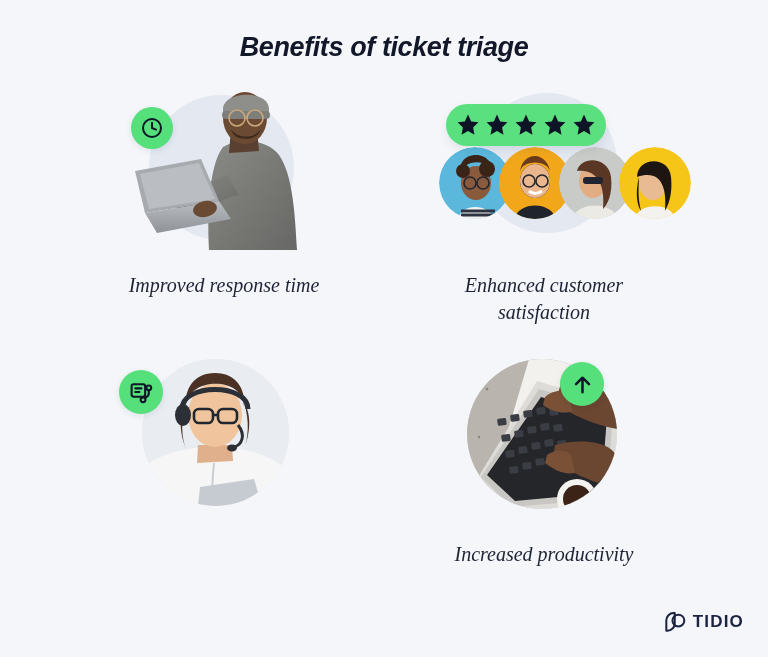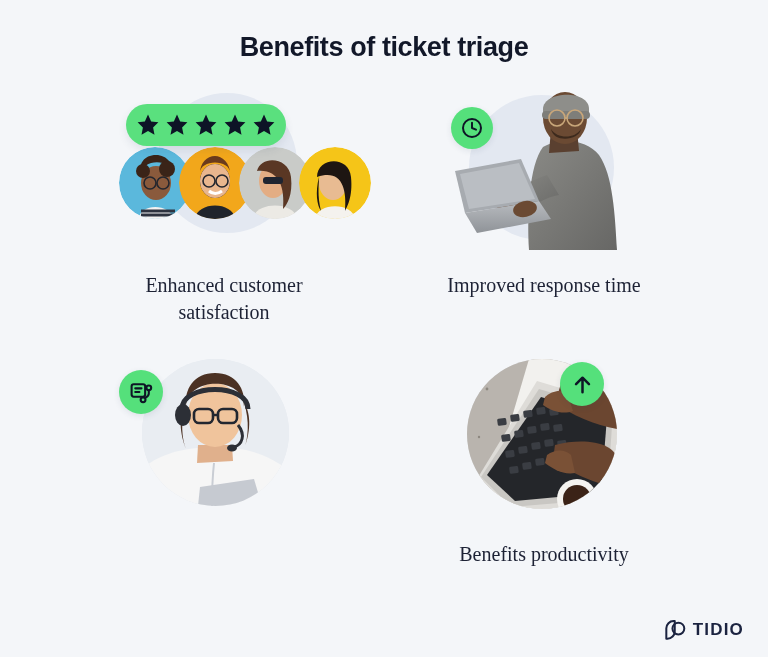--- a/index.html
+++ b/index.html
@@ -5,21 +5,21 @@
   html,body{margin:0;padding:0;}
   body{
     width:768px;height:657px;
     background:#f4f6f9;
     font-family:"Liberation Sans", sans-serif;
     overflow:hidden;
     position:relative;
   }
   .infographic{
     position:absolute;inset:0;
-    display:flex;flex-direction:column;align-items:center;
+    display:flex;flex-direction:column;align-items:center;font-style:italic;
   }
   .page-title{
     margin:32px 0 0 0;
     font-family:"Liberation Sans", sans-serif;
     font-size:27px;font-weight:bold;
     letter-spacing:-0.4px;
     color:#121829;
     text-align:center;
   }
   .grid{
@@ -94,37 +94,95 @@
   
   .c3-circle{left:33px;top:5px;width:147px;height:147px;overflow:hidden;background:#e6eaf0;}
   .c3-badge{left:10px;top:16px;width:44px;height:44px;}
 
   
   .c4-circle{left:38px;top:5px;width:150px;height:150px;overflow:hidden;background:#dfe3e6;}
   .c4-badge{left:131px;top:8px;width:44px;height:44px;}
 
   
   .logo{
-    position:absolute;right:24px;bottom:16px;
+    position:absolute;right:24px;bottom:24px;
     display:flex;align-items:center;gap:6px;
   }
   .logo-text{
     font-family:"Liberation Sans", sans-serif;
     font-size:17px;font-weight:bold;letter-spacing:1.2px;
     color:#1b2340;
   }
 </style>
 </head>
 <body>
 
 <div class="infographic">
 
   <h1 class="page-title">Benefits of ticket triage</h1>
 
   <div class="grid">
+
+    <div class="cell">
+      <div class="visual">
+        <div class="circle-bg c1-circle"></div>
+
+        <svg class="person1" viewBox="0 0 200 165">
+          <defs>
+            <linearGradient id="sweater" x1="0" y1="0" x2="1" y2="1">
+              <stop offset="0%" stop-color="#8a8a86"></stop>
+                <stop offset="100%" stop-color="#676765"></stop>
+            </linearGradient>
+            <linearGradient id="lap" x1="0" y1="0" x2="0" y2="1">
+              <stop offset="0%" stop-color="#b9bcc0"></stop>
+                <stop offset="100%" stop-color="#8f9398"></stop>
+            </linearGradient>
+            <clipPath id="c1clip">
+                <rect x="0" y="0" width="200" height="165"></rect>
+              </clipPath>
+          </defs>
+          <g clip-path="url(#c1clip)">
+
+            <path d="M96 62 C112 52 140 54 152 70 C166 90 168 130 170 165 L82 165 C80 130 82 80 96 62 Z" fill="url(#sweater)"></path>
+
+            <path d="M104 44 l26 0 l2 22 l-30 2 Z" fill="#5a4030"></path>
+
+            <ellipse cx="118" cy="33" rx="22" ry="26" fill="#6b4a33"></ellipse>
+
+            <path d="M96 24 C96 6 142 4 142 24 L142 30 L96 30 Z" fill="#8e8e8a"></path>
+            <rect x="95" y="26" width="48" height="8" rx="4" fill="#7e7e7a"></rect>
+
+            <circle cx="110" cy="33" r="8" fill="none" stroke="#c9a77a" stroke-width="1.6"></circle>
+            <circle cx="128" cy="33" r="8" fill="none" stroke="#c9a77a" stroke-width="1.6"></circle>
+            <line x1="118" y1="33" x2="120" y2="33" stroke="#c9a77a" stroke-width="1.6"></line>
+
+            <path d="M104 44 C110 54 128 54 134 44 C132 56 106 58 104 44 Z" fill="#3d2a1d"></path>
+
+            <path d="M100 90 C82 96 66 106 56 118 L72 132 C84 120 100 112 112 110 Z" fill="url(#sweater)"></path>
+
+            <ellipse cx="62" cy="122" rx="13" ry="9" fill="#6b4a33" transform="rotate(-18 62 122)"></ellipse>
+
+            <path d="M18 128 L92 116 L104 134 L30 148 Z" fill="url(#lap)"></path>
+
+            <path d="M8 86 L74 74 L92 116 L18 128 Z" fill="#a7abb0"></path>
+            <path d="M13 89 L72 78 L88 114 L22 124 Z" fill="#babec3"></path>
+
+            <ellipse cx="78" cy="124" rx="12" ry="8" fill="#6b4a33" transform="rotate(-12 78 124)"></ellipse>
+          </g>
+        </svg>
+
+        <div class="badge c1-badge">
+          <svg width="24" height="24" viewBox="0 0 24 24">
+            <circle cx="12" cy="12" r="9" fill="none" stroke="#0e1526" stroke-width="2"></circle>
+            <path d="M12 6.8 L12 12 L16 13.6" fill="none" stroke="#0e1526" stroke-width="2" stroke-linecap="round" stroke-linejoin="round"></path>
+          </svg>
+        </div>
+      </div>
+      <div class="caption">Improved response time</div>
+    </div>
 
     <div class="cell">
       <div class="visual">
         <div class="circle-bg c2-circle"></div>
 
         <div class="pill">
           <svg class="star" width="26" height="26" viewBox="0 0 24 24">
             <path d="M12 2.4 L14.9 8.7 L21.6 9.5 L16.7 14.2 L18 21 L12 17.6 L6 21 L7.3 14.2 L2.4 9.5 L9.1 8.7 Z" fill="#0d1426"></path>
           </svg>
           <svg class="star" width="26" height="26" viewBox="0 0 24 24">
@@ -185,78 +243,20 @@
               <path d="M20 30 C16 46 18 58 22 64 C18 48 20 38 20 30 Z" fill="#1d1512"></path>
             </svg>
           </div>
         </div>
       </div>
       <div class="caption">Enhanced customer satisfaction</div>
     </div>
 
     <div class="cell">
       <div class="visual">
-        <div class="circle-bg c1-circle"></div>
-
-        <svg class="person1" viewBox="0 0 200 165">
-          <defs>
-            <linearGradient id="sweater" x1="0" y1="0" x2="1" y2="1">
-              <stop offset="0%" stop-color="#8a8a86"></stop>
-                <stop offset="100%" stop-color="#676765"></stop>
-            </linearGradient>
-            <linearGradient id="lap" x1="0" y1="0" x2="0" y2="1">
-              <stop offset="0%" stop-color="#b9bcc0"></stop>
-                <stop offset="100%" stop-color="#8f9398"></stop>
-            </linearGradient>
-            <clipPath id="c1clip">
-                <rect x="0" y="0" width="200" height="165"></rect>
-              </clipPath>
-          </defs>
-          <g clip-path="url(#c1clip)">
-
-            <path d="M96 62 C112 52 140 54 152 70 C166 90 168 130 170 165 L82 165 C80 130 82 80 96 62 Z" fill="url(#sweater)"></path>
-
-            <path d="M104 44 l26 0 l2 22 l-30 2 Z" fill="#5a4030"></path>
-
-            <ellipse cx="118" cy="33" rx="22" ry="26" fill="#6b4a33"></ellipse>
-
-            <path d="M96 24 C96 6 142 4 142 24 L142 30 L96 30 Z" fill="#8e8e8a"></path>
-            <rect x="95" y="26" width="48" height="8" rx="4" fill="#7e7e7a"></rect>
-
-            <circle cx="110" cy="33" r="8" fill="none" stroke="#c9a77a" stroke-width="1.6"></circle>
-            <circle cx="128" cy="33" r="8" fill="none" stroke="#c9a77a" stroke-width="1.6"></circle>
-            <line x1="118" y1="33" x2="120" y2="33" stroke="#c9a77a" stroke-width="1.6"></line>
-
-            <path d="M104 44 C110 54 128 54 134 44 C132 56 106 58 104 44 Z" fill="#3d2a1d"></path>
-
-            <path d="M100 90 C82 96 66 106 56 118 L72 132 C84 120 100 112 112 110 Z" fill="url(#sweater)"></path>
-
-            <ellipse cx="62" cy="122" rx="13" ry="9" fill="#6b4a33" transform="rotate(-18 62 122)"></ellipse>
-
-            <path d="M18 128 L92 116 L104 134 L30 148 Z" fill="url(#lap)"></path>
-
-            <path d="M8 86 L74 74 L92 116 L18 128 Z" fill="#a7abb0"></path>
-            <path d="M13 89 L72 78 L88 114 L22 124 Z" fill="#babec3"></path>
-
-            <ellipse cx="78" cy="124" rx="12" ry="8" fill="#6b4a33" transform="rotate(-12 78 124)"></ellipse>
-          </g>
-        </svg>
-
-        <div class="badge c1-badge">
-          <svg width="24" height="24" viewBox="0 0 24 24">
-            <circle cx="12" cy="12" r="9" fill="none" stroke="#0e1526" stroke-width="2"></circle>
-            <path d="M12 6.8 L12 12 L16 13.6" fill="none" stroke="#0e1526" stroke-width="2" stroke-linecap="round" stroke-linejoin="round"></path>
-          </svg>
-        </div>
-      </div>
-      <div class="caption">Improved response time</div>
-    </div>
-
-    <div class="cell">
-      <div class="visual">
         <div class="circle-bg c3-circle">
           <svg width="147" height="147" viewBox="0 0 147 147">
             <rect x="0" y="0" width="147" height="147" fill="#e9edf2"></rect>
             <path d="M0 110 C20 92 50 88 74 88 C100 88 126 94 147 112 L147 147 L0 147 Z" fill="#f6f6f6"></path>
             <path d="M56 86 l34 0 l1 16 l-36 2 Z" fill="#e0b08c"></path>
             <ellipse cx="73" cy="56" rx="27" ry="32" fill="#f0c49c"></ellipse>
             <path d="M44 48 C44 18 102 16 102 48 C104 30 94 14 73 14 C52 14 42 30 44 48 Z" fill="#4b3123"></path>
             <path d="M44 44 C38 62 40 80 44 90 C36 70 38 52 44 44 Z" fill="#4b3123"></path>
             <path d="M102 44 C108 62 106 80 102 90 C110 70 108 52 102 44 Z" fill="#4b3123"></path>
             <rect x="52" y="50" width="19" height="14" rx="5" fill="none" stroke="#232730" stroke-width="2.6"></rect>
@@ -325,21 +325,21 @@
             <circle cx="110" cy="140" r="20" fill="#f4f3f0"></circle>
             <circle cx="110" cy="140" r="14" fill="#3b2317"></circle>
           </svg>
         </div>
         <div class="badge c4-badge">
           <svg width="25" height="25" viewBox="0 0 24 24">
             <path d="M12 19.5 L12 5.5 M12 5.5 L5.8 11.7 M12 5.5 L18.2 11.7" fill="none" stroke="#0e1526" stroke-width="2.4" stroke-linecap="round" stroke-linejoin="round"></path>
           </svg>
         </div>
       </div>
-      <div class="caption">Benefits productivity</div>
+      <div class="caption">Increased productivity</div>
     </div>
 
   </div>
 </div>
 
 <div class="logo">
   <svg width="23" height="22" viewBox="0 0 24 23">
     <path d="M11.2 2.2 L11.2 13 C11.2 17.2 7.8 20.6 3.6 20.6 L2.4 20.6 L2.4 9.8 C2.4 5.6 5.8 2.2 10 2.2 Z" fill="none" stroke="#1b2340" stroke-width="2.1" stroke-linejoin="round"></path>
     <circle cx="15" cy="10" r="6.2" fill="none" stroke="#1b2340" stroke-width="2.1"></circle>
   </svg>

